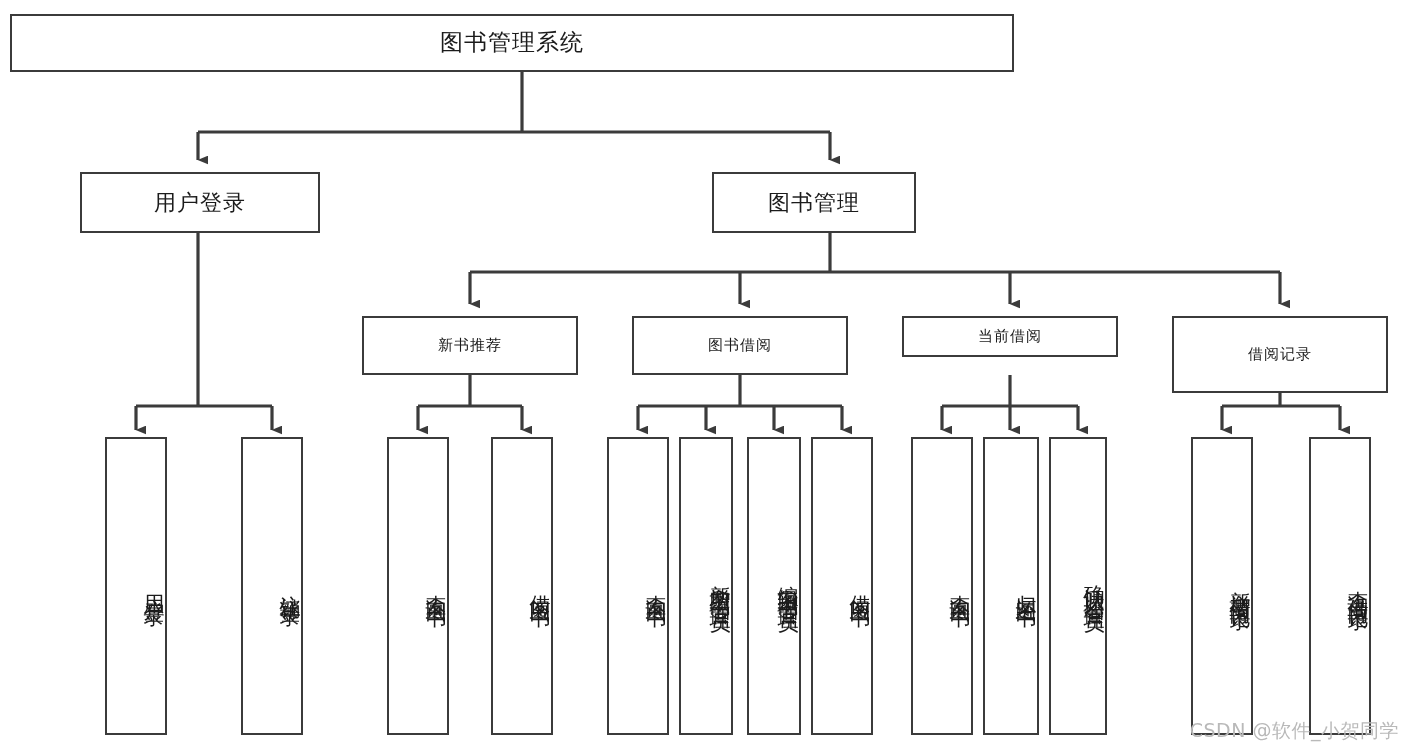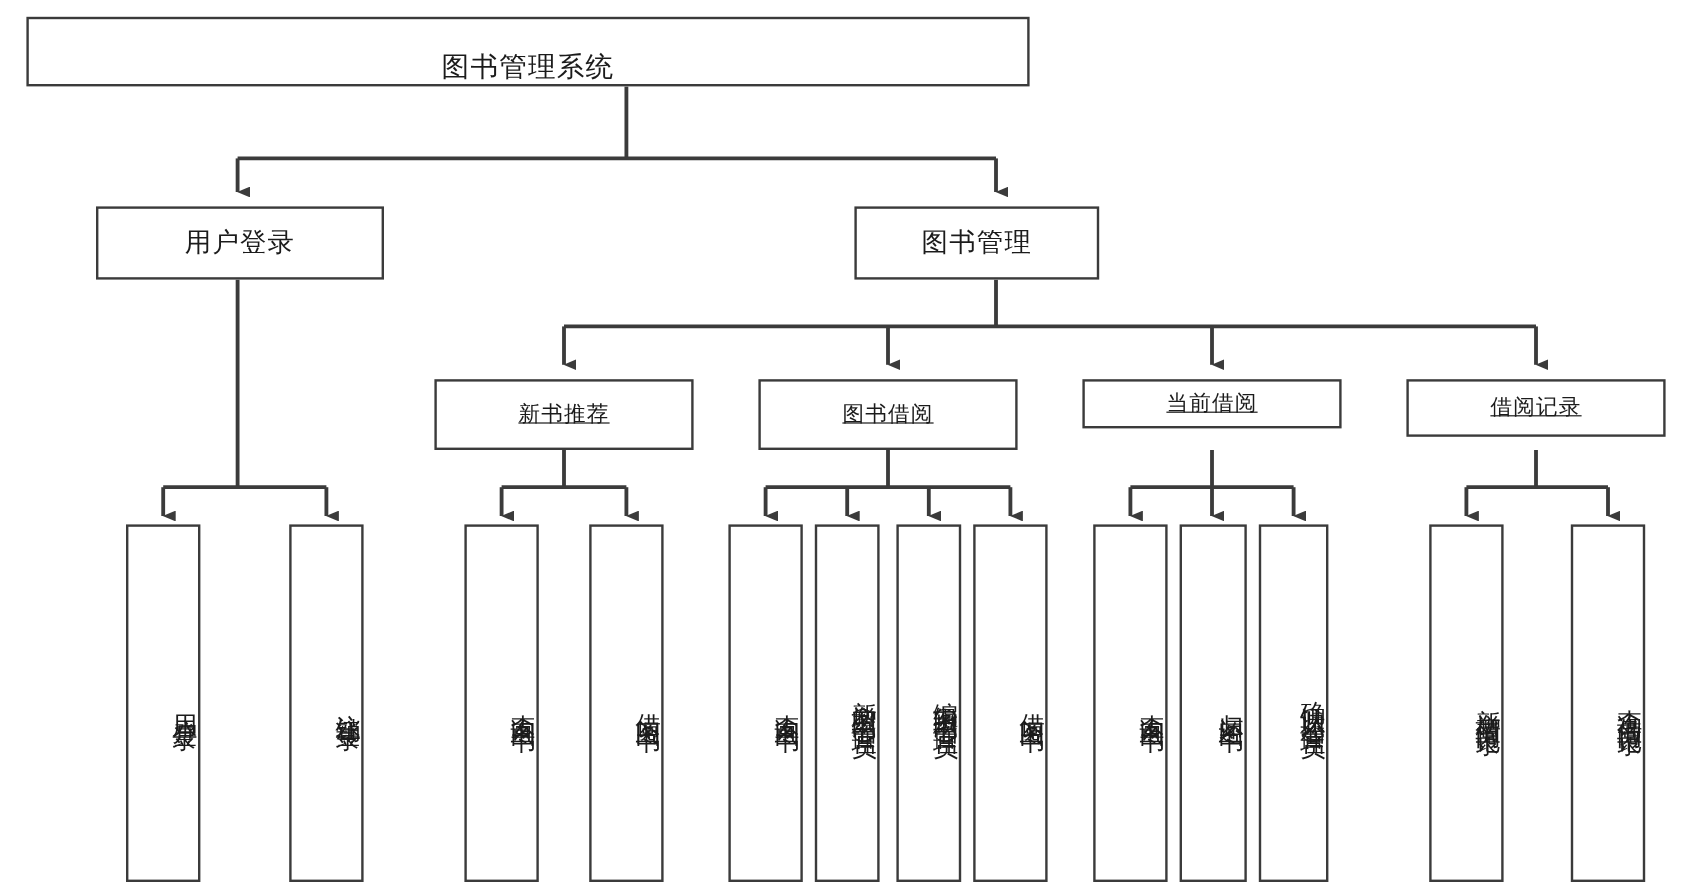--- a/index.html
+++ b/index.html
@@ -39,23 +39,22 @@
   }
   .node.root {
     font-size: 23px;
     letter-spacing: 1px;
   }
   .node.lvl2 {
     font-size: 22px;
     letter-spacing: 1px;
   }
   .node.lvl3 {
-    font-size: 18px;
-    letter-spacing: 1px;
-    text-decoration: underline;
+    font-size: 15px;
+    letter-spacing: 1px;
   }
   .node.leaf {
     font-size: 21px;
     letter-spacing: 1px;
     writing-mode: vertical-rl;
     text-orientation: upright;
     padding: 6px 0;
     align-items: flex-start;
     justify-content: center;
   }
@@ -124,41 +123,41 @@
       <path d="M1010,406 L1010,430" marker-end="url(#arr)"></path>
       <path d="M1078,406 L1078,430" marker-end="url(#arr)"></path>
 
       <path d="M1280,375 L1280,406"></path>
       <path d="M1222,406 L1340,406"></path>
       <path d="M1222,406 L1222,430" marker-end="url(#arr)"></path>
       <path d="M1340,406 L1340,430" marker-end="url(#arr)"></path>
     </g>
   </svg>
 
-  <div class="node root" style="left:22px; top:14px; width:836px; height:58px;align-items:flex-end;">
+  <div class="node root" style="left:10px; top:14px; width:1004px; height:58px;">
     <span>图书管理系统</span>
   </div>
 
   <div class="node lvl2" style="left:80px; top:172px; width:240px; height:61px;">
     <span>用户登录</span>
   </div>
   <div class="node lvl2" style="left:712px; top:172px; width:204px; height:61px;">
     <span>图书管理</span>
   </div>
 
   <div class="node lvl3" style="left:362px; top:316px; width:216px; height:59px;">
     <span>新书推荐</span>
   </div>
   <div class="node lvl3" style="left:632px; top:316px; width:216px; height:59px;">
     <span>图书借阅</span>
   </div>
   <div class="node lvl3" style="left:902px; top:316px; width:216px; height:41px;">
     <span>当前借阅</span>
   </div>
-  <div class="node lvl3" style="left:1172px; top:316px; width:216px; height:48px;">
+  <div class="node lvl3" style="left:1172px; top:316px; width:216px; height:77px;">
     <span>借阅记录</span>
   </div>
 
   <div class="node leaf" style="left:105px; top:437px; width:62px; height:298px;">
     <span class="vtext">用户登录</span>
   </div>
   <div class="node leaf" style="left:241px; top:437px; width:62px; height:298px;">
     <span class="vtext">注销登录</span>
   </div>
 
@@ -192,13 +191,14 @@
     <span class="vtext">确认归还（管理员）</span>
   </div>
 
   <div class="node leaf" style="left:1191px; top:437px; width:62px; height:298px;">
     <span class="vtext">新增借阅记录</span>
   </div>
   <div class="node leaf" style="left:1309px; top:437px; width:62px; height:298px;">
     <span class="vtext">查询借阅记录</span>
   </div>
 
+  <div class="watermark">CSDN @软件_小贺同学</div>
 </div>
 
 </body></html>

